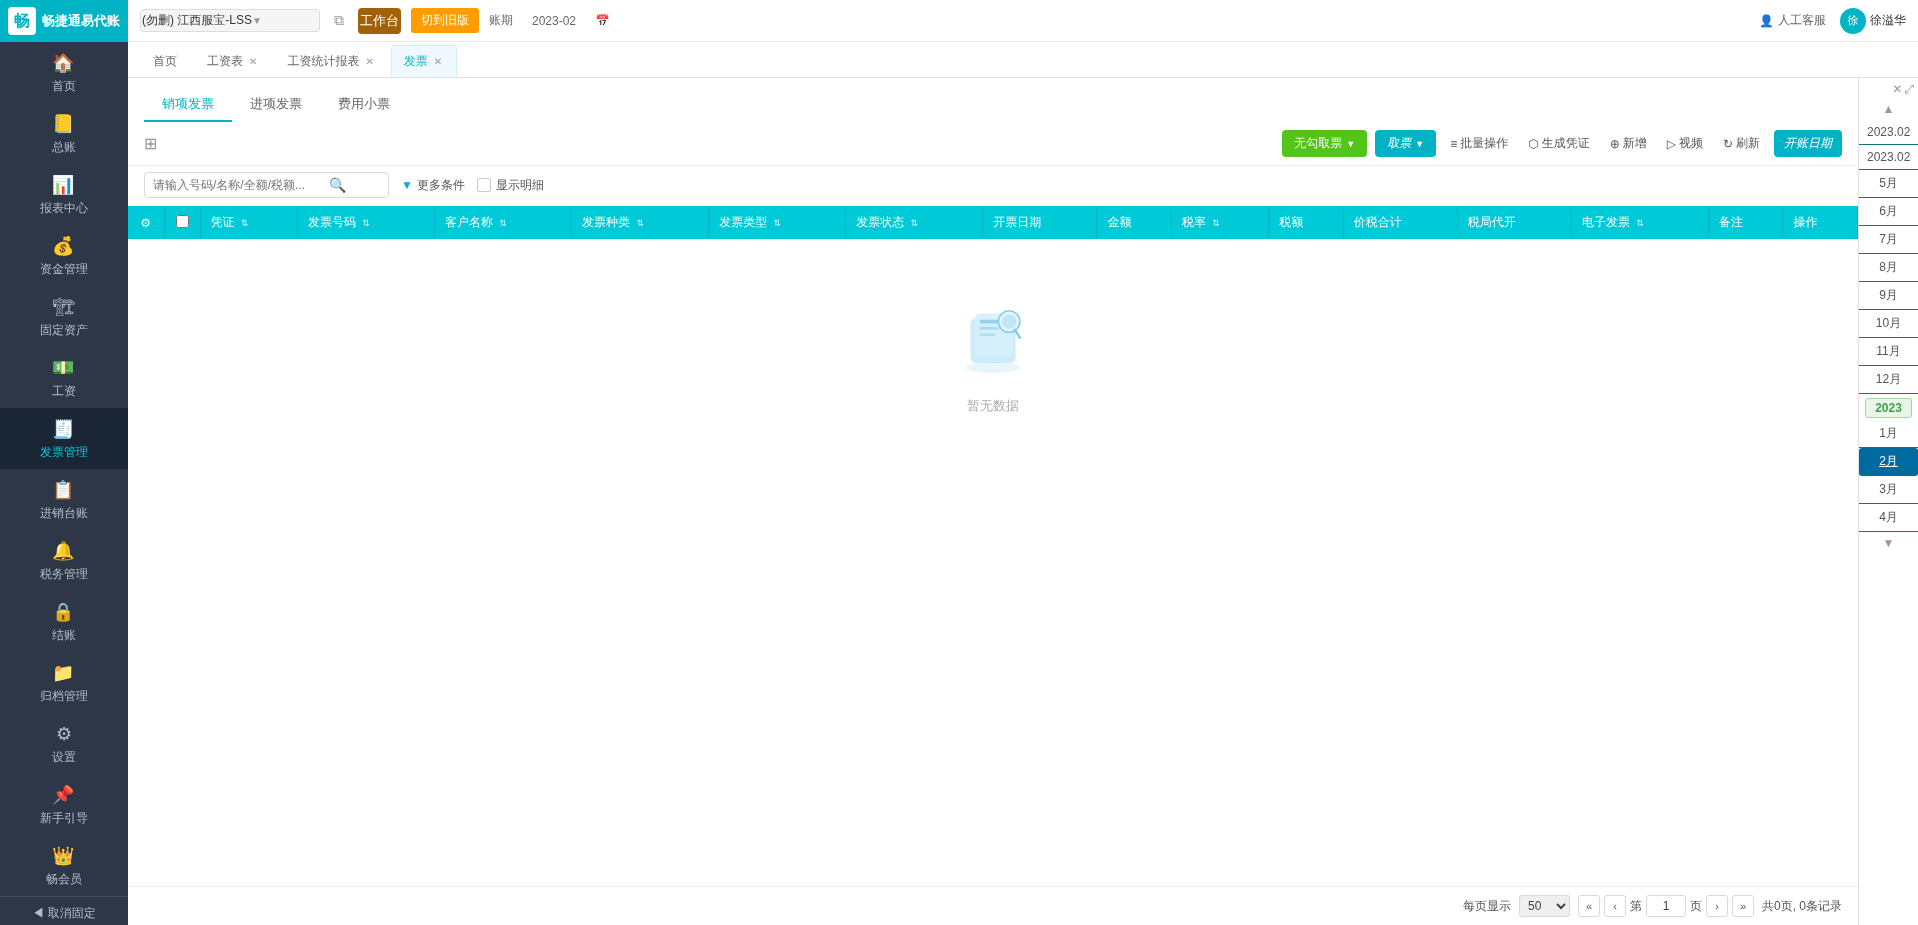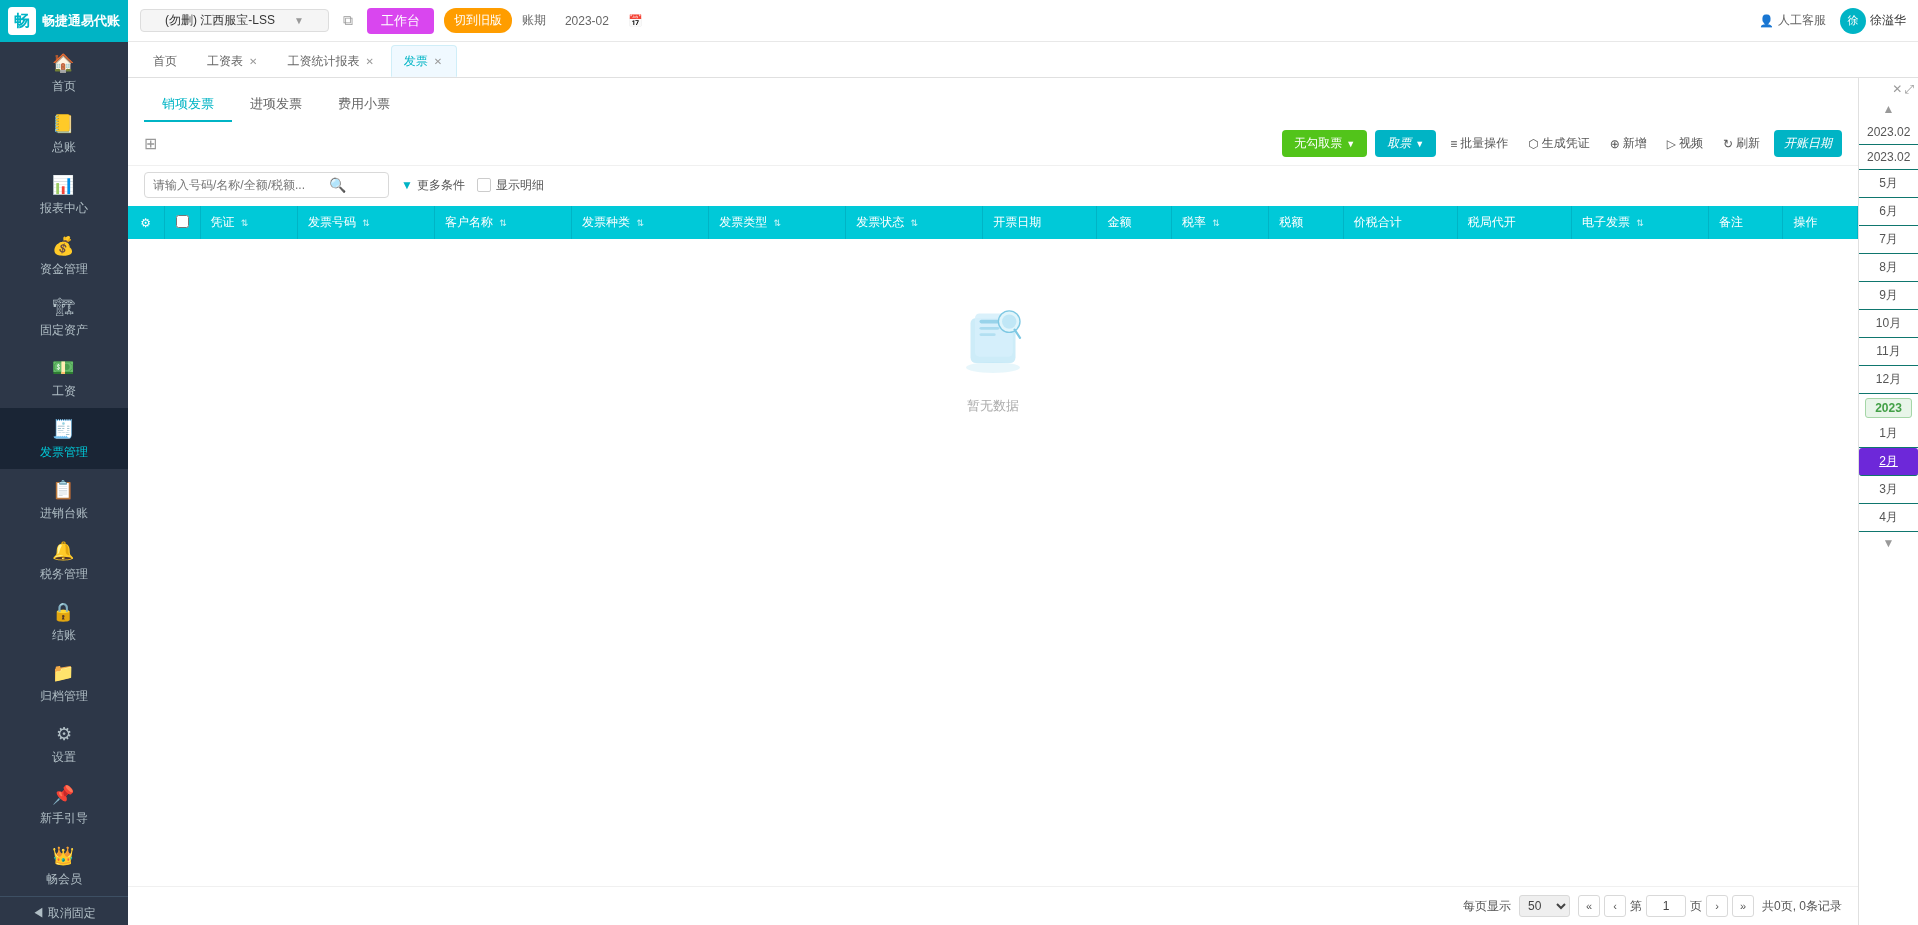--- a/index.html
+++ b/index.html
@@ -73,46 +73,46 @@
       padding: 0 12px;
       gap: 10px;
       border-bottom: 1px solid #e8e8e8;
       flex-shrink: 0;
     }
     .company-selector {
       display: flex; align-items: center;
       background: #f5f5f5;
       border: 1px solid #ddd;
       border-radius: 4px;
-      padding: 2px 24px;
+      padding: 2px 1px;
       font-size: 12px;
       color: #333;
       cursor: pointer;
-      gap: 19px;
+      gap: 0;
       min-width: 180px;
     }
     .company-selector .arrow { color: #999; font-size: 10px; }
     .copy-icon {
       color: #999; font-size: 14px; cursor: pointer;
       padding: 2px 4px;
     }
     .workspace-btn {
-      background: #d946ef;
+      background: #a16207;
       color: #fff;
       border: none;
       border-radius: 4px;
-      padding: 4px 14px;
+      padding: 4px 2px;
       font-size: 13px;
       cursor: pointer;
     }
     .switch-btn {
       background: #ff9d00;
       color: #fff;
       border: none;
-      border-radius: 12px;
+      border-radius: 3px;
       padding: 4px 10px;
       font-size: 12px;
       cursor: pointer;
     }
     .period-info {
       display: flex; align-items: center; gap: 19px;
       font-size: 12px; color: #666;
     }
     .period-info .cal-icon { color: #00b4c5; }
     .topbar-right {
@@ -370,21 +370,21 @@
     .date-panel-close { cursor: pointer; color: #999; font-size: 12px; }
     .date-panel-expand { cursor: pointer; color: #999; font-size: 12px; }
     .date-month-item {
       padding: 5px 8px;
       font-size: 12px;
       color: #555;
       cursor: pointer;
       text-align: center;
       border-bottom: 1px solid #0f766e;
     }
-    .date-month-item.active { background: #6d28d9; color: #fff; border-radius: 3px; text-decoration: underline; }
+    .date-month-item.active { background: #0369a1; color: #fff; border-radius: 3px; text-decoration: underline; }
     .date-month-item.year-label {
       background: #e8f5e9;
       color: #43a047;
       font-weight: bold;
       font-size: 12px;
       border: 1px solid #a5d6a7;
       border-radius: 3px;
       margin: 4px 6px 2px;
       padding: 2px 4px;
     }

